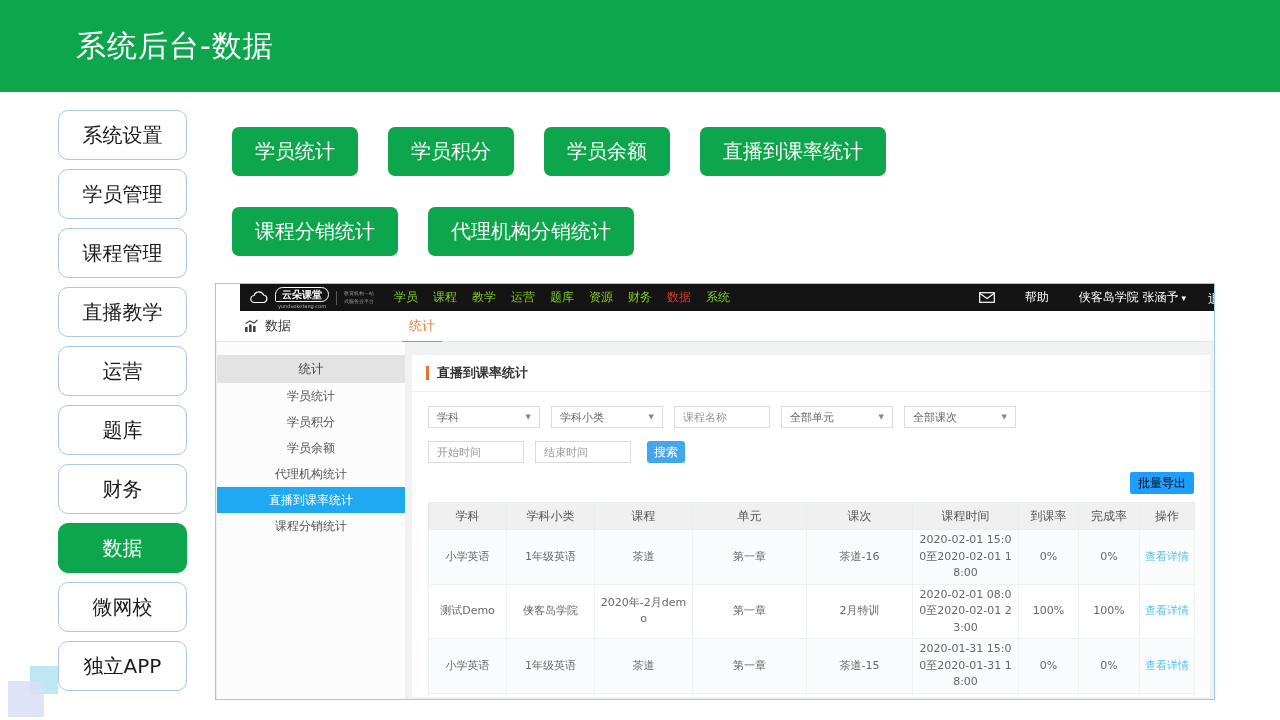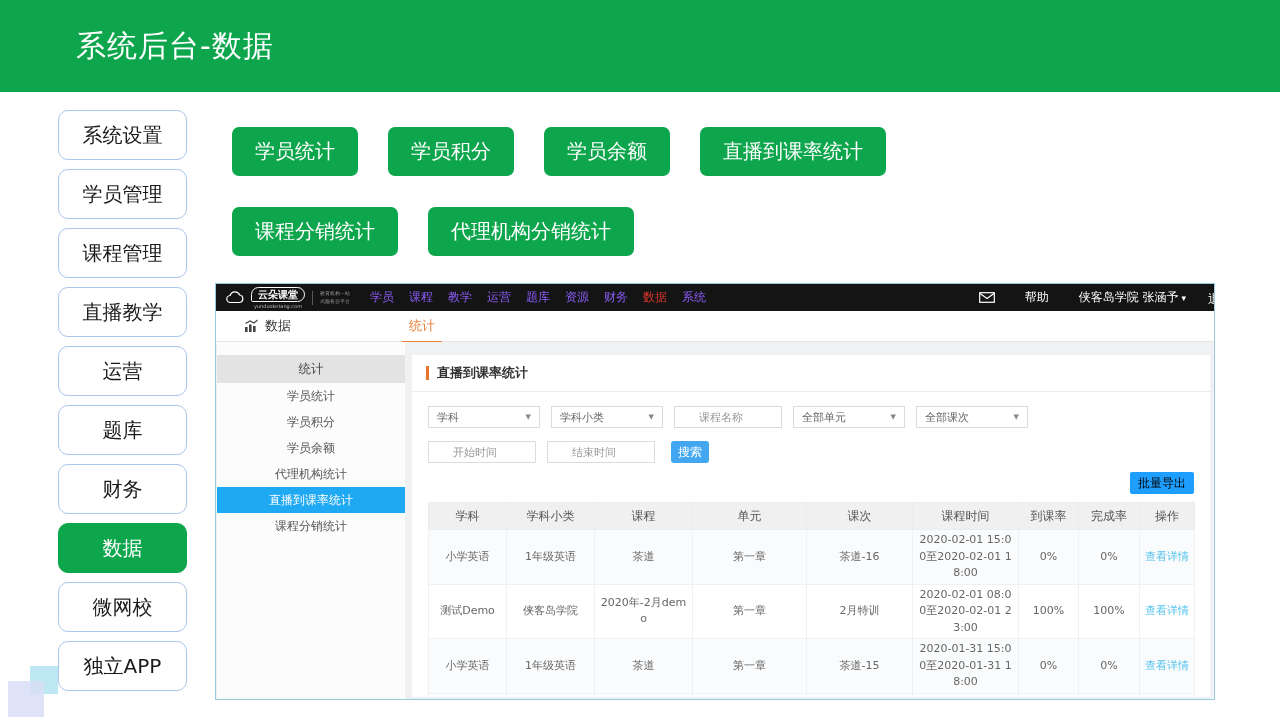--- a/index.html
+++ b/index.html
@@ -21,30 +21,30 @@
   
   .quick { position:absolute; left:232px; display:flex; gap:30px; }
   .quick.r1 { top:127px; } .quick.r2 { top:207px; }
   .qbtn { height:49px; padding:0 23px; background:#0DA64D; color:#fff; font-size:20px;
     border:none; border-radius:7px; display:inline-flex; align-items:center; cursor:pointer; }
 
   
   .shot { position:absolute; left:215px; top:283px; width:1000px; height:417px;
     border:1px solid #97CBDF; background:#fff; overflow:hidden; }
 
-  .topbar { position:relative; height:27px; background:#141414; display:flex; align-items:center; padding:0 10px; color:#fff; }
+  .topbar { position:relative; height:27px; background:#141414; display:flex; align-items:center; padding:0 10px; color:#fff;margin-left:24px; }
   .logo { display:flex; align-items:center; gap:7px; }
   .logo-main { display:flex; flex-direction:column; align-items:center; }
   .logo-name { font-size:10px; font-weight:bold; color:#fff; border:1px solid #fff;
     border-radius:9px 9px 9px 2px; padding:0 6px; line-height:13px; white-space:nowrap; }
   .logo-domain { font-size:5px; color:#bbb; margin-top:1px; }
   .logo-sep { width:1px; height:14px; background:#5a5a5a; }
   .logo-tag { font-size:5px; color:#999; line-height:1.5; white-space:nowrap; }
   .adm-nav { display:flex; gap:15px; margin-left:20px; }
-  .adm-nav span { font-size:12px; color:#8b5cf6; cursor:pointer; white-space:nowrap; }
+  .adm-nav span { font-size:12px; color:#84cc16; cursor:pointer; white-space:nowrap; }
   .adm-nav span.active { color:#D6382C; }
   .top-right { margin-left:auto; display:flex; align-items:center; gap:30px; padding-right:18px; }
   .top-right .hlp { font-size:12px; cursor:pointer; }
   .usr { font-size:12px; cursor:pointer; white-space:nowrap;text-align:right; }
   .usr .caret { font-size:9px; margin-left:3px; }
   .clipped { position:absolute; right:-6px; top:7px; font-size:12px; color:#fff; }
 
   .crumb { height:31px; background:#fff; border-bottom:1px solid #e6e6e6;
     display:flex; align-items:center; padding-left:28px; }
   .crumb-sec { display:flex; align-items:center; gap:6px; font-size:13px; color:#333; }
@@ -64,21 +64,21 @@
   .ptitle { display:flex; align-items:center; gap:8px; padding:9px 14px; border-bottom:1px solid #ececec; }
   .accent { width:3px; height:14px; background:#E8732A; }
   .ptitle b { font-size:13px; color:#333; }
 
   .filters { padding:14px 16px 0; }
   .frow { display:flex; gap:11px; align-items:center; }
   .frow2 { margin-top:13px; }
   .sel { width:112px; height:22px; border:1px solid #dcdcdc; background:#fff; display:flex;
     align-items:center; justify-content:space-between; padding:0 8px; font-size:11px; color:#666; cursor:pointer; }
   .sel .caret { font-size:7px; color:#888; }
-  .txt { width:108px; height:22px; border:1px solid #dcdcdc; padding:0 24px; font-size:11px; color:#666;
+  .txt { width:96px; height:22px; border:1px solid #dcdcdc; padding:0 8px; font-size:11px; color:#666;
     font-family:"DejaVu Sans","Liberation Sans",sans-serif; }
   .txt::placeholder { color:#999; }
   .search { width:38px; height:22px; margin-left:5px; background:#42A7F0; color:#fff; border:none;
     border-radius:3px; font-size:12px; cursor:pointer; }
   .export-row { display:flex; justify-content:flex-end; padding:9px 16px 0; }
   .export { width:64px; height:22px; background:#1E9FFF; color:#000000; border:none; border-radius:2px;
     font-size:12px; cursor:pointer; }
 
   table.tbl { margin:8px 16px 0; width:766px; border-collapse:collapse; table-layout:fixed; }
   .tbl th { background:#f0f0f0; font-size:12px; color:#555; font-weight:normal; height:27px;

